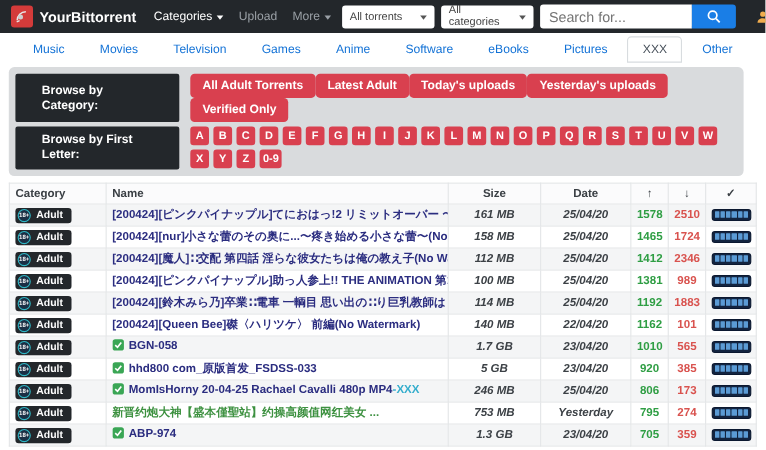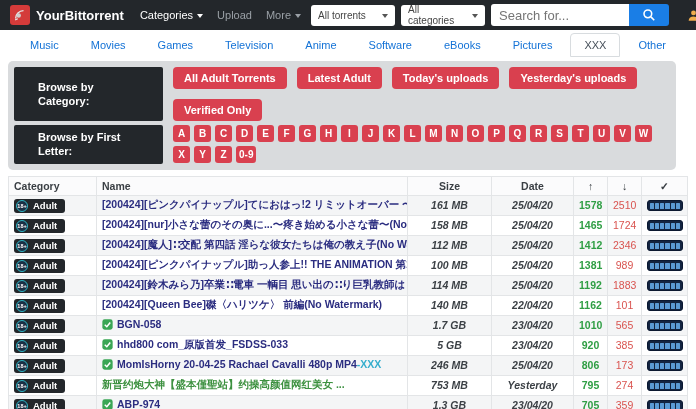--- a/index.html
+++ b/index.html
@@ -23,37 +23,37 @@
   .search-btn { width: 40px; border: none; background: #1a7ee6; border-radius: 0 3px 3px 0; display: flex; align-items: center; justify-content: center; cursor: pointer; }
   .userbox { display: flex; align-items: center; gap: 5px; color: #b9bec3; font-size: 11px; padding: 0 4px 0 12px; cursor: pointer; }
   
   .tabs { display: flex; align-items: center; height: 27px; padding: 2px 16px 0; background: #fff; }
   .tab { font-size: 11px; color: #1372d6; text-decoration: none; padding: 5px 13px; margin-right: 4px; cursor: pointer; border: 1px solid transparent; }
   .tab.active { border: 1px solid #d8dcdf; border-radius: 4px 4px 0 0; color: #47505a; background: #fff; }
   
   .panel { margin: 4px 8px 0; background: #d9dbdd; border-radius: 5px; padding: 6px; display: flex; flex-direction: column; gap: 4px; width: 668px; }
   .brow { display: flex; gap: 10px; align-items: stretch; }
   .dlabel { width: 149px; flex: none; background: #23272b; color: #fff; font-weight: bold; font-size: 11px; padding: 5px 24px; border-radius: 2px; display: flex; align-items: center; line-height: 1.3; }
-  .btnrow { display: flex; gap: 10px; align-items: center; flex-wrap: wrap; }
+  .btnrow { display: flex; align-items: center; flex-wrap: wrap; }
   .rbtn { background: #d9404f; color: #fff; font-weight: bold; font-size: 11px; padding: 5px 11px; border-radius: 4px; border: none; cursor: pointer; font-family: "Liberation Sans", sans-serif; }
   .letters { width: 560px; display: flex; flex-wrap: wrap; gap: 4px; align-content: center; }
   .letter { background: #d9404f; color: #fff; font-weight: bold; font-size: 10px; min-width: 17px; height: 17px; padding: 0 3px; border-radius: 3px; display: flex; align-items: center; justify-content: center; cursor: pointer; }
   
   .tablewrap { margin: 6px 8px 0; }
   table { width: 680px; border-collapse: collapse; font-size: 10.5px; table-layout: fixed; }
   th, td { border: 1px solid #e3e5e7; padding: 2px 5px; white-space: nowrap; overflow: hidden; }
   th { font-weight: bold; color: #3a3f44; text-align: left; height: 19px; background: #fbfbfc; }
   tbody tr { height: 15px; }
   tbody tr:nth-child(odd) { background: #f4f5f6; }
   .w-cat { width: 88px; } .w-size { width: 84px; } .w-date { width: 82px; }
   .w-seed { width: 34px; } .w-leech { width: 34px; } .w-health { width: 46px; }
   th.w-size, th.w-date, th.w-seed, th.w-leech, th.w-health { text-align: center; }
   .c-size, .c-date { text-align: center; font-weight: bold; color: #3c4146; font-style: italic; }
   .c-seed { text-align: center; font-weight: bold; color: #2f9e44; }
-  .c-leech { text-align: center; font-weight: normal; color: #d9534f; }
+  .c-leech { text-align: center; font-weight: bold; color: #d9534f; }
   .c-health { text-align: center; }
   .badge { background: #23272b; border-radius: 3px; color: #fff; display: inline-flex; align-items: center; gap: 5px; padding: 1px 8px 1px 2px; font-size: 9.5px; font-weight: bold; cursor: pointer; }
   .age { width: 12px; height: 12px; border-radius: 50%; border: 1.5px solid #2fb8c6; background: #1b2f45; color: #fff; font-size: 5.5px; display: flex; align-items: center; justify-content: center; flex: none; }
   .c-name a { text-decoration: none; }
   .t-name { color: #2b2d80; font-weight: bold; cursor: pointer; }
   .t-name.green { color: #3d9140; }
   .t-suffix { color: #35aecd; font-weight: bold; cursor: pointer; }
   .v { display: inline-block; vertical-align: -2px; margin-right: 4px; }
   .health { display: inline-flex; width: 36px; height: 11px; border-radius: 3px; background: #132440; border: 1px solid #0b1830; padding: 1.5px; gap: 1px; vertical-align: middle; }
   .health i { flex: 1; background: #5b9bd5; border-radius: 0.5px; }
@@ -101,22 +101,22 @@
           <path d="M2 14.5c0-3.4 2.7-5.2 6-5.2s6 1.8 6 5.2z"></path>
         </svg>
 
     </div>
   </div>
 </div>
 
 <div class="tabs">
     <a class="tab">Music</a>
     <a class="tab">Movies</a>
+    <a class="tab">Television</a>
     <a class="tab">Games</a>
-    <a class="tab">Television</a>
     <a class="tab">Anime</a>
     <a class="tab">Software</a>
     <a class="tab">eBooks</a>
     <a class="tab">Pictures</a>
     <a class="tab active">XXX</a>
     <a class="tab">Other</a>
   </div>
 
 <div class="panel">
   <div class="brow">

